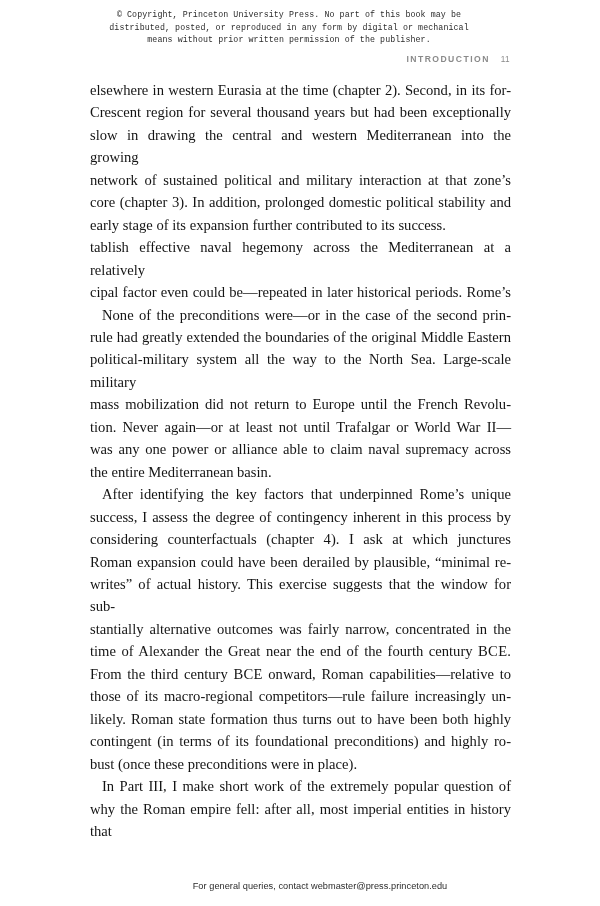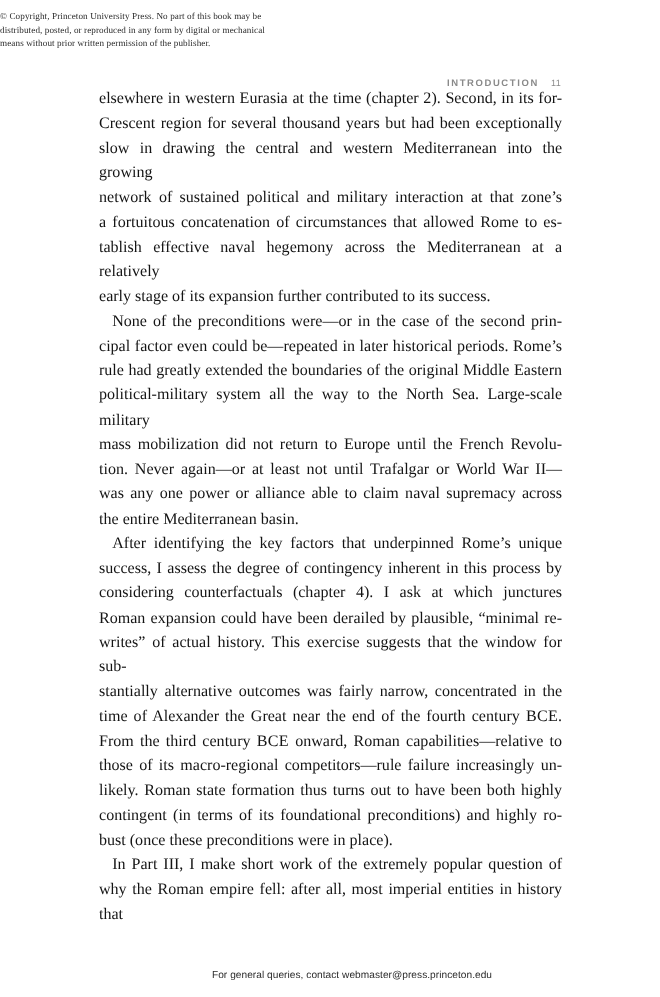--- a/index.html
+++ b/index.html
@@ -15,34 +15,34 @@
     color: #1a1a1a;
     overflow: hidden;
   }
 
   
   #copyright-notice {
     position: absolute;
     left: 0;
     top: 9px;
     width: 578px;
-    text-align: left;
-    font-family: Liberation Serif, serif;
+    text-align: center;
+    font-family: Liberation Mono, monospace;
     font-size: 8.3px;
     line-height: 12.6px;
     color: #2b2b2b;
     letter-spacing: 0.01em;
   }
   #copyright-notice div { white-space: pre; }
 
   
   #running-head {
     position: absolute;
     right: 90px;
-    top: 70px;
+    top: 54px;
     font-family: "Liberation Sans", "DejaVu Sans", sans-serif;
     font-size: 8.6px;
     color: #8a8a8a;
     letter-spacing: 0.17em;
     white-space: nowrap;
   }
   #running-head .rh-label {
     font-weight: 600;
   }
   #running-head .rh-page {
@@ -112,27 +112,27 @@
 <div id="running-head">
   <span class="rh-label">INTRODUCTION</span><span class="rh-page">11</span>
 </div>
 
 <div id="body-text">
     <p class="para">
       <span class="ln j">elsewhere in western Eurasia at the time (chapter 2). Second, in its for-</span>
       <span class="ln j">Crescent region for several thousand years but had been exceptionally</span>
       <span class="ln j">slow in drawing the central and western Mediterranean into the growing</span>
       <span class="ln j">network of sustained political and military interaction at that zone’s</span>
-      <span class="ln j">a fortuitous concatenation of circumstances that allowed Rome to es-</span>
+      <span class="ln j">core (chapter 3). In addition, prolonged domestic political stability and</span>
+      <span class="ln last">early stage of its expansion further contributed to its success.</span>
       <span class="ln j">tablish effective naval hegemony across the Mediterranean at a relatively</span>
-      <span class="ln last">early stage of its expansion further contributed to its success.</span>
     </p>
     <p class="para">
+      <span class="ln j">cipal factor even could be—repeated in later historical periods. Rome’s</span>
       <span class="ln j"><span class="indent"></span>None of the preconditions were—or in the case of the second prin-</span>
-      <span class="ln j">cipal factor even could be—repeated in later historical periods. Rome’s</span>
       <span class="ln j">rule had greatly extended the boundaries of the original Middle Eastern</span>
       <span class="ln j">political-military system all the way to the North Sea. Large-scale military</span>
       <span class="ln j">mass mobilization did not return to Europe until the French Revolu-</span>
       <span class="ln j">tion. Never again—or at least not until Trafalgar or World War II—</span>
       <span class="ln j">was any one power or alliance able to claim naval supremacy across</span>
       <span class="ln last">the entire Mediterranean basin.</span>
     </p>
     <p class="para">
       <span class="ln j"><span class="indent"></span>After identifying the key factors that underpinned Rome’s unique</span>
       <span class="ln j">success, I assess the degree of contingency inherent in this process by</span>

